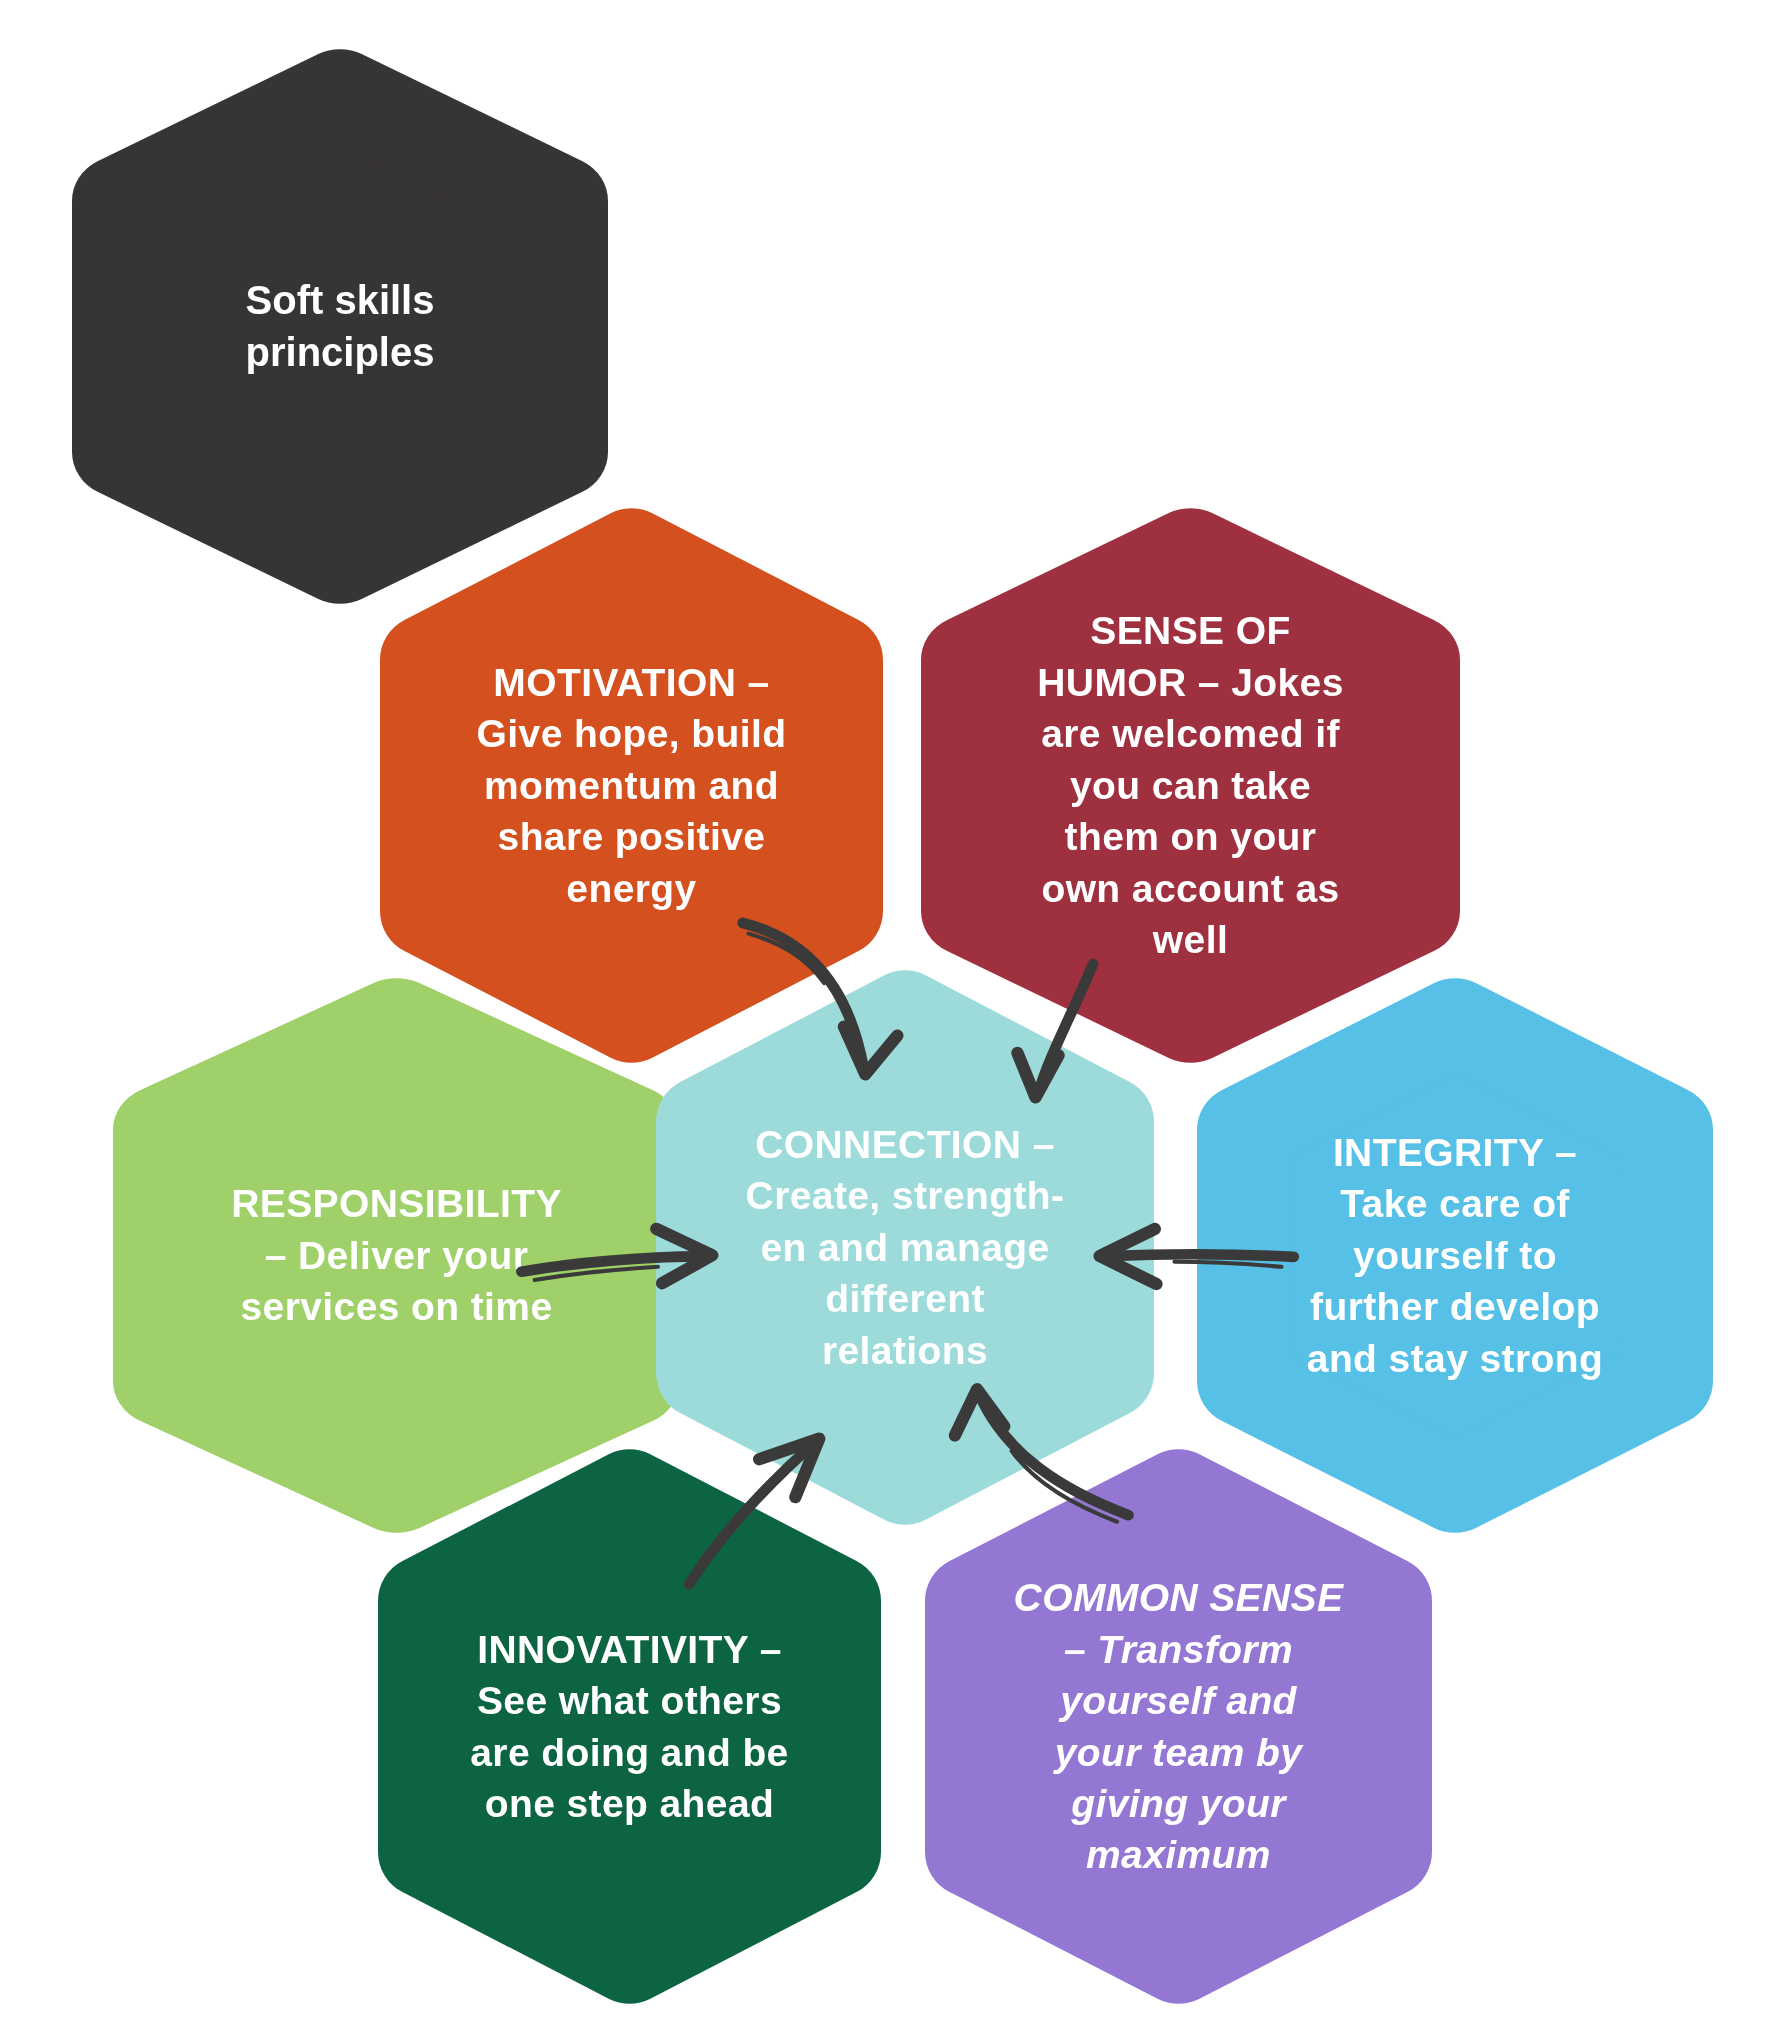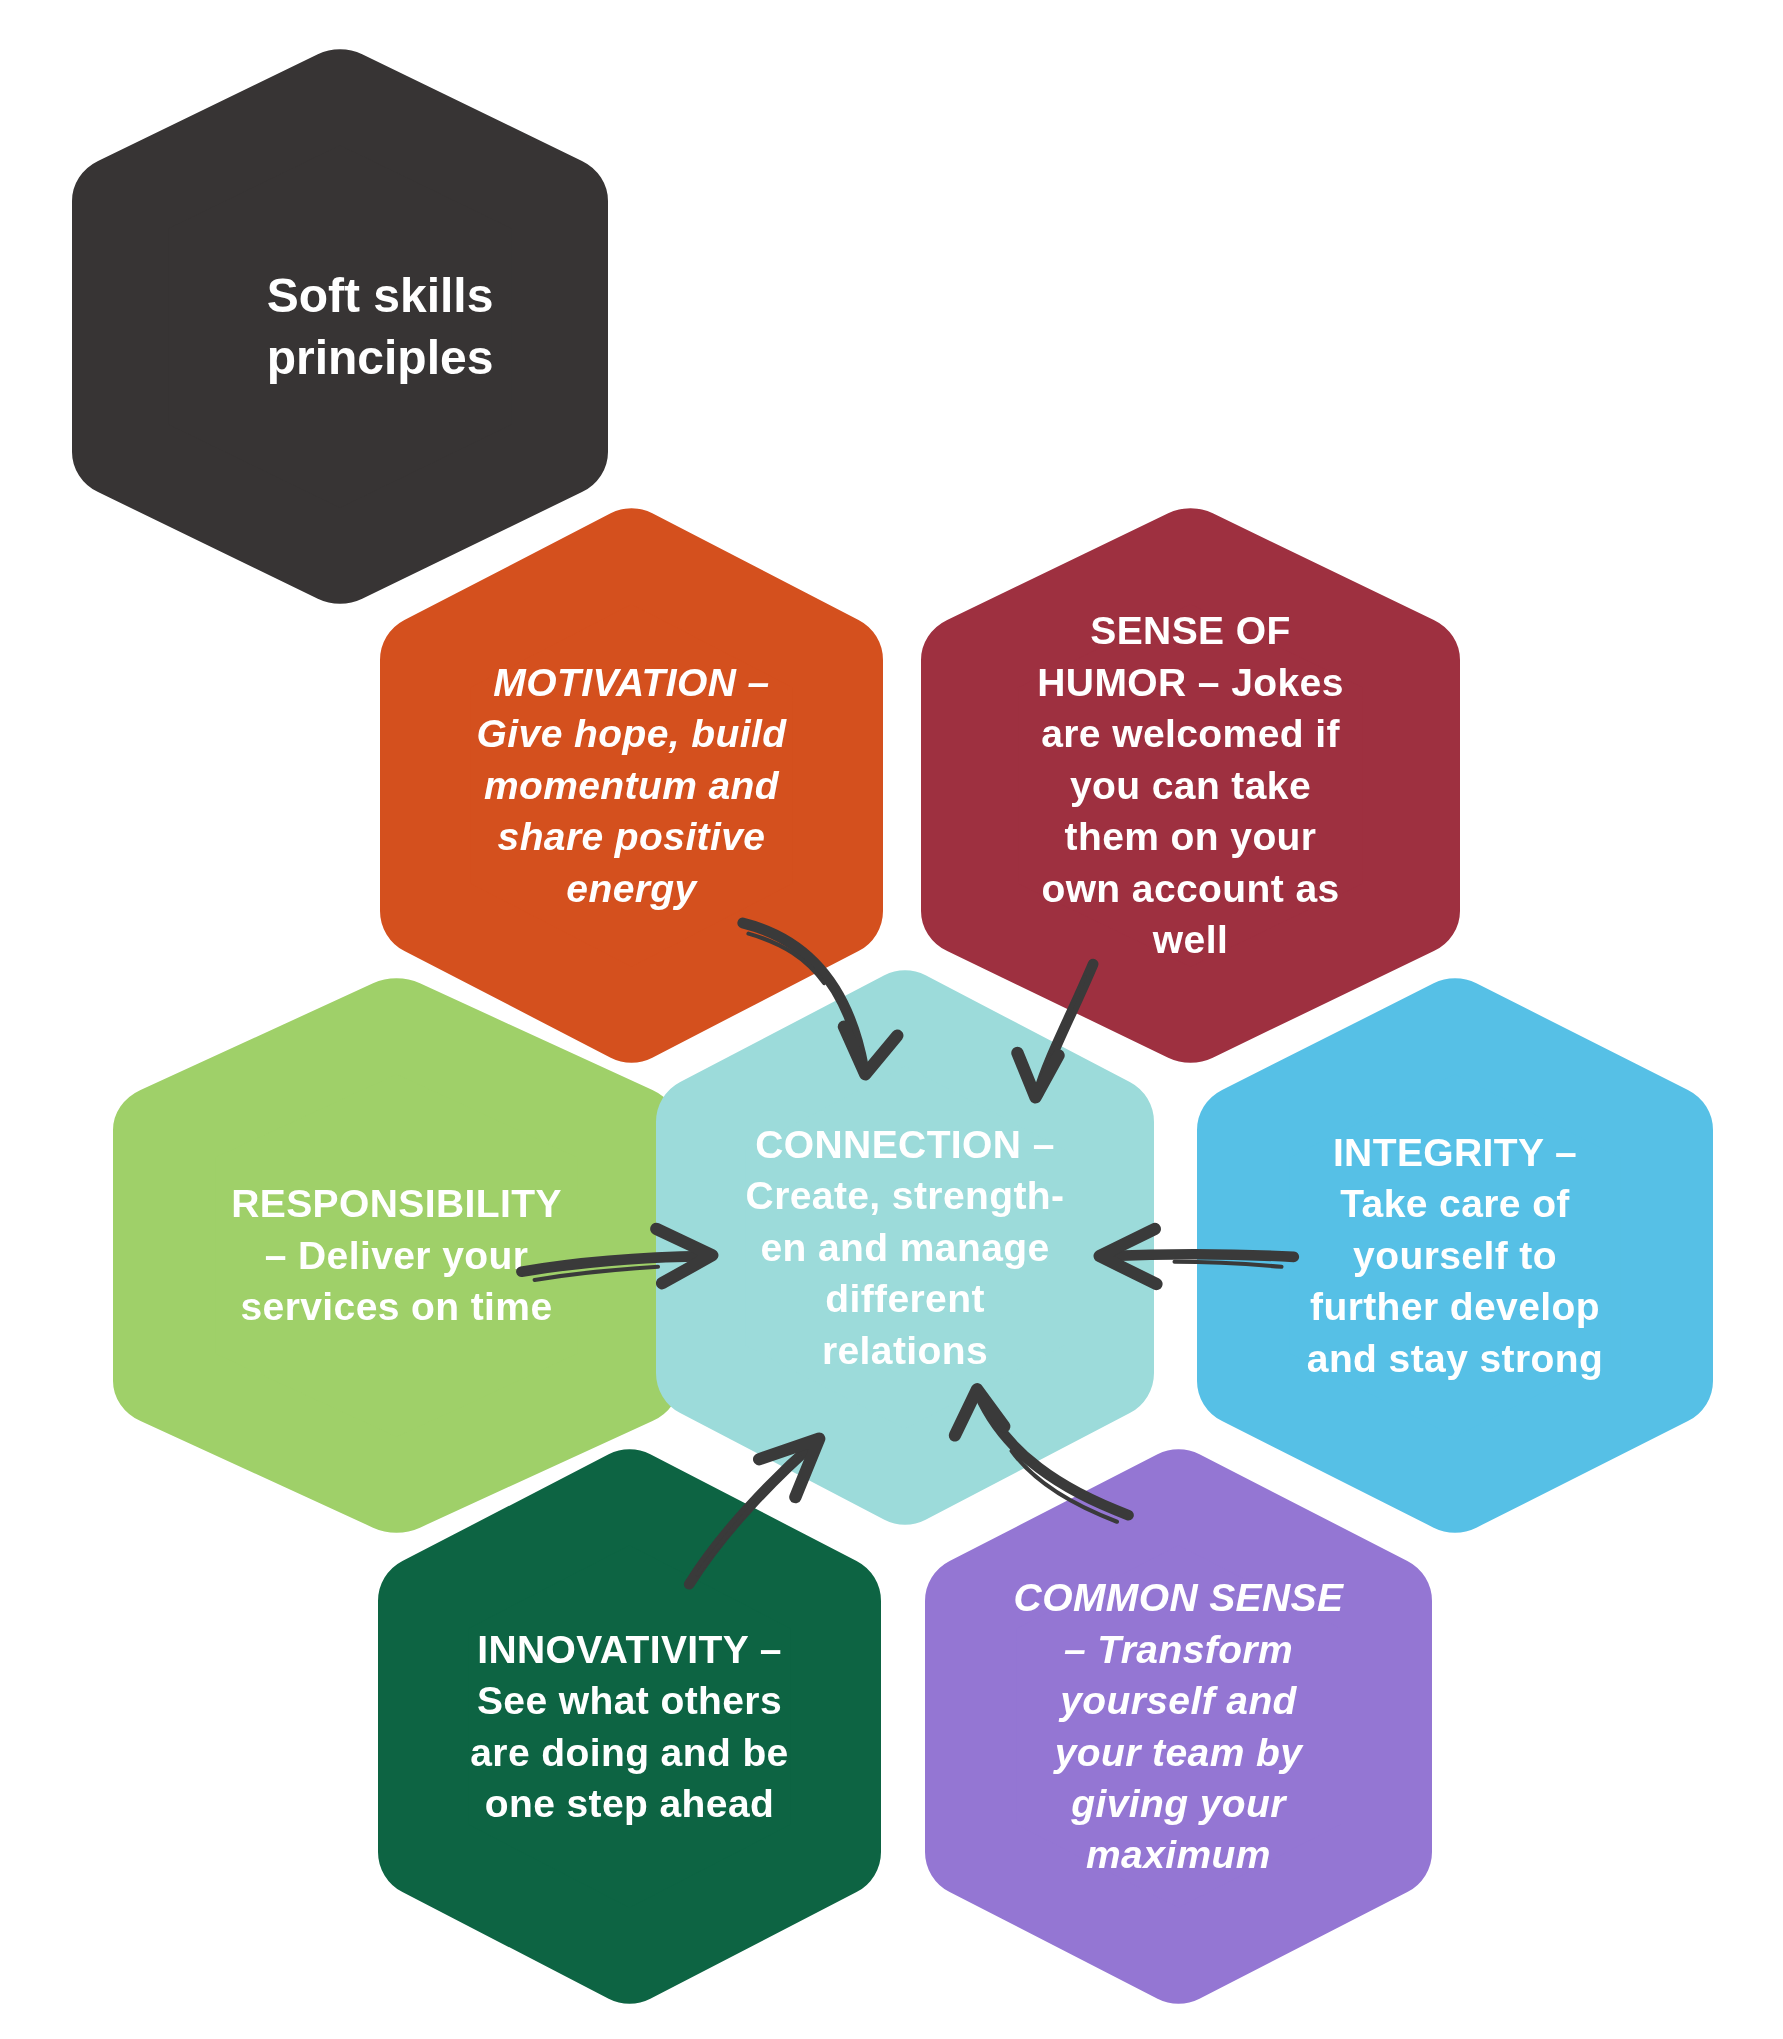--- a/index.html
+++ b/index.html
@@ -20,28 +20,27 @@
     display:flex;align-items:center;justify-content:center;
     text-align:center;
     color:#ffffff;
     font-weight:700;
     font-size:39px;
     line-height:1.32;
     white-space:pre-line;
     letter-spacing:0.4px;
   }
   .hex.title-hex .hex-label{
-    font-size:48px;
+    font-size:40px;
     line-height:1.28;
     letter-spacing:0;
-    margin-left:40px;
   }
   
   .hex-title         {left:72px;  top:43px;   width:536px; height:567px;}
-  .hex-motivation    {left:380px; top:502px;  width:503px; height:567px;font-style:italic;}
+  .hex-motivation    {left:380px; top:502px;  width:503px; height:567px;}
   .hex-sense-of-humor{left:921px;top:502px;  width:507px; height:567px;}
   .hex-responsibility{left:113px; top:972px; width:567px; height:567px;}
   .hex-connection    {left:656px; top:964px; width:498px; height:567px;}
   .hex-integrity     {left:1197px;top:972px; width:516px; height:567px;}
   .hex-innovativity  {left:378px; top:1443px; width:503px; height:567px;}
   .hex-common-sense  {left:925px;top:1443px; width:507px; height:567px;font-style:italic;}
 
   .arrows-overlay{
     position:absolute;left:0;top:0;width:1784px;height:2040px;
     pointer-events:none;

